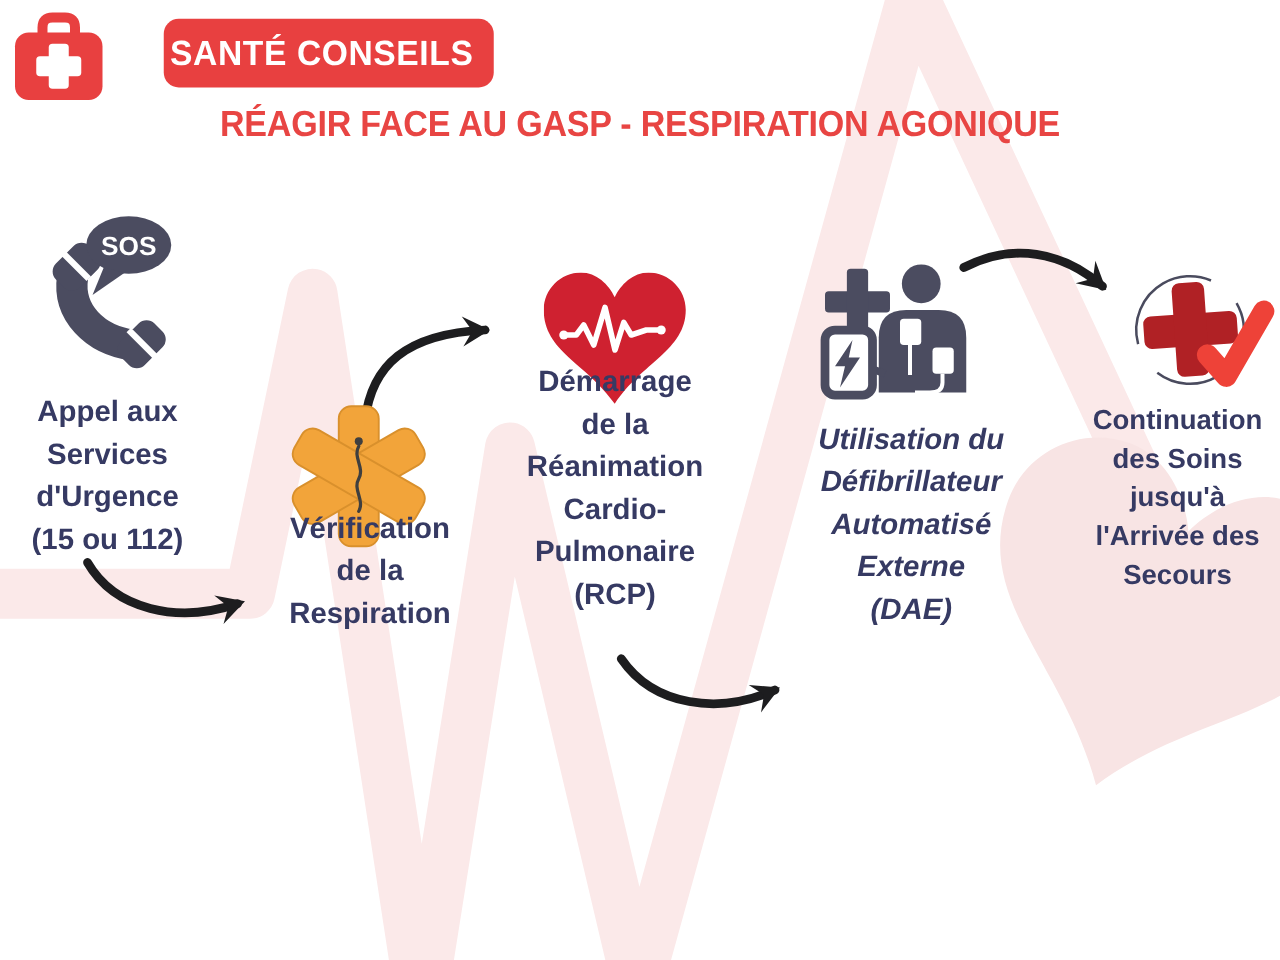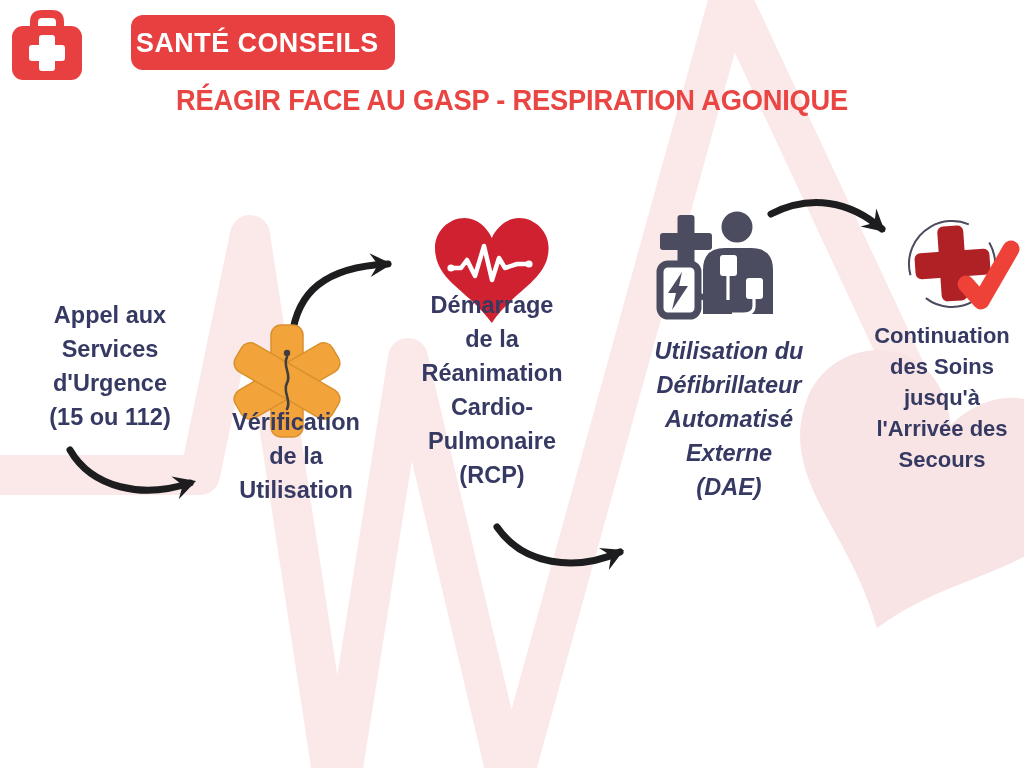--- a/index.html
+++ b/index.html
@@ -52,21 +52,33 @@
       <rect x="23" y="37" width="36" height="16" rx="3" fill="#ffffff"></rect>
     </svg>
   </div>
 
   <div class="badge">
     <span>SANTÉ CONSEILS</span>
   </div>
 
   <div class="main-title">RÉAGIR FACE AU GASP - RESPIRATION AGONIQUE</div>
 
-  <div class="step-label" style="left:0px; top:298px; width:172px;padding-left:24px;">Appel aux
+  <div class="icon-box" style="left:28px; top:170px;">
+    <svg width="118" height="128" viewBox="0 0 118 128">
+      <path d="M30,52 C26,80 48,102 78,106" fill="none" stroke="#4b4c60" stroke-width="25" stroke-linecap="round"></path>
+      <rect x="14" y="30" width="38" height="27" rx="9" fill="#4b4c60" transform="rotate(-45 33 43)"></rect>
+      <rect x="66" y="92" width="38" height="27" rx="9" fill="#4b4c60" transform="rotate(-45 85 105)"></rect>
+      <line x1="22" y1="32" x2="43" y2="53" stroke="#ffffff" stroke-width="5"></line>
+      <line x1="75" y1="94" x2="96" y2="115" stroke="#ffffff" stroke-width="5"></line>
+      <ellipse cx="75" cy="26" rx="34" ry="23" fill="#4b4c60"></ellipse>
+      <polygon points="55,44 46,66 72,48" fill="#4b4c60"></polygon>
+      <text x="75" y="34" text-anchor="middle" fill="#ffffff" font-size="21" font-weight="bold" font-family="Liberation Sans, sans-serif">SOS</text>
+    </svg>
+  </div>
+  <div class="step-label" style="left:0px; top:312px; width:172px;">Appel aux
 Services
 d'Urgence
 (15 ou 112)</div>
 
   <svg class="layer" style="left:0; top:0; pointer-events:none;" width="1024" height="768" viewBox="0 0 1024 768">
     <path d="M70,450 C92,488 142,499 190,483" fill="none" stroke="#1d1d1f" stroke-width="7" stroke-linecap="round"></path>
     <polygon points="196,481 171.4,476.4 182.7,485.3 178.8,499.2" fill="#1d1d1f"></polygon>
     <path d="M292,337 C297,292 325,267 388,264" fill="none" stroke="#1d1d1f" stroke-width="7" stroke-linecap="round"></path>
     <polygon points="392,264 369.4,253.2 378,264.7 370.7,277.1" fill="#1d1d1f"></polygon>
     <path d="M497,527 C523,565 575,572 620,552" fill="none" stroke="#1d1d1f" stroke-width="7" stroke-linecap="round"></path>
@@ -81,21 +93,21 @@
         <rect x="40" y="3" width="32" height="112" rx="10"></rect>
         <rect x="40" y="3" width="32" height="112" rx="10" transform="rotate(60 56 59)"></rect>
         <rect x="40" y="3" width="32" height="112" rx="10" transform="rotate(120 56 59)"></rect>
       </g>
       <circle cx="56" cy="31" r="3.2" fill="#3f3f3f"></circle>
       <path d="M56,35 C51,44 61,52 56,61 C51,70 61,78 56,87" fill="none" stroke="#3f3f3f" stroke-width="2.6" stroke-linecap="round"></path>
     </svg>
   </div>
   <div class="step-label" style="left:210px; top:405px; width:172px;">Vérification
 de la
-Utilisation</div>
+Respiration</div>
 
   <div class="icon-box" style="left:435px; top:218px;">
     <svg width="115" height="106" viewBox="0 0 115 106">
       <path transform="scale(3.55)" fill="#cf2130" d="M23.6,0c-3.4,0-6.3,2.7-7.6,5.6C14.7,2.7,11.8,0,8.4,0C3.8,0,0,3.8,0,8.4 c0,9.4,9.5,11.9,16,21.2c6.1-9.3,16-12.1,16-21.2C32,3.8,28.2,0,23.6,0z"></path>
       <polyline points="16,50 26,50 32,42 40,58 49,28 57,62 64,40 70,50 82,46 94,46" fill="none" stroke="#ffffff" stroke-width="4.5" stroke-linecap="round" stroke-linejoin="round"></polyline>
       <circle cx="16" cy="50" r="3.6" fill="#ffffff"></circle>
       <circle cx="94" cy="46" r="3.6" fill="#ffffff"></circle>
     </svg>
   </div>
   <div class="step-label" style="left:402px; top:288px; width:180px;">Démarrage

